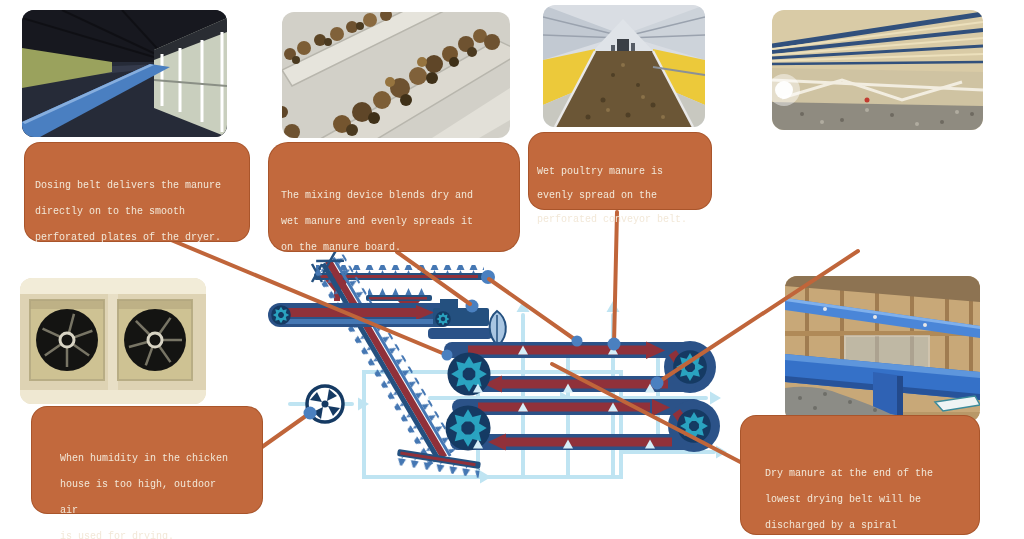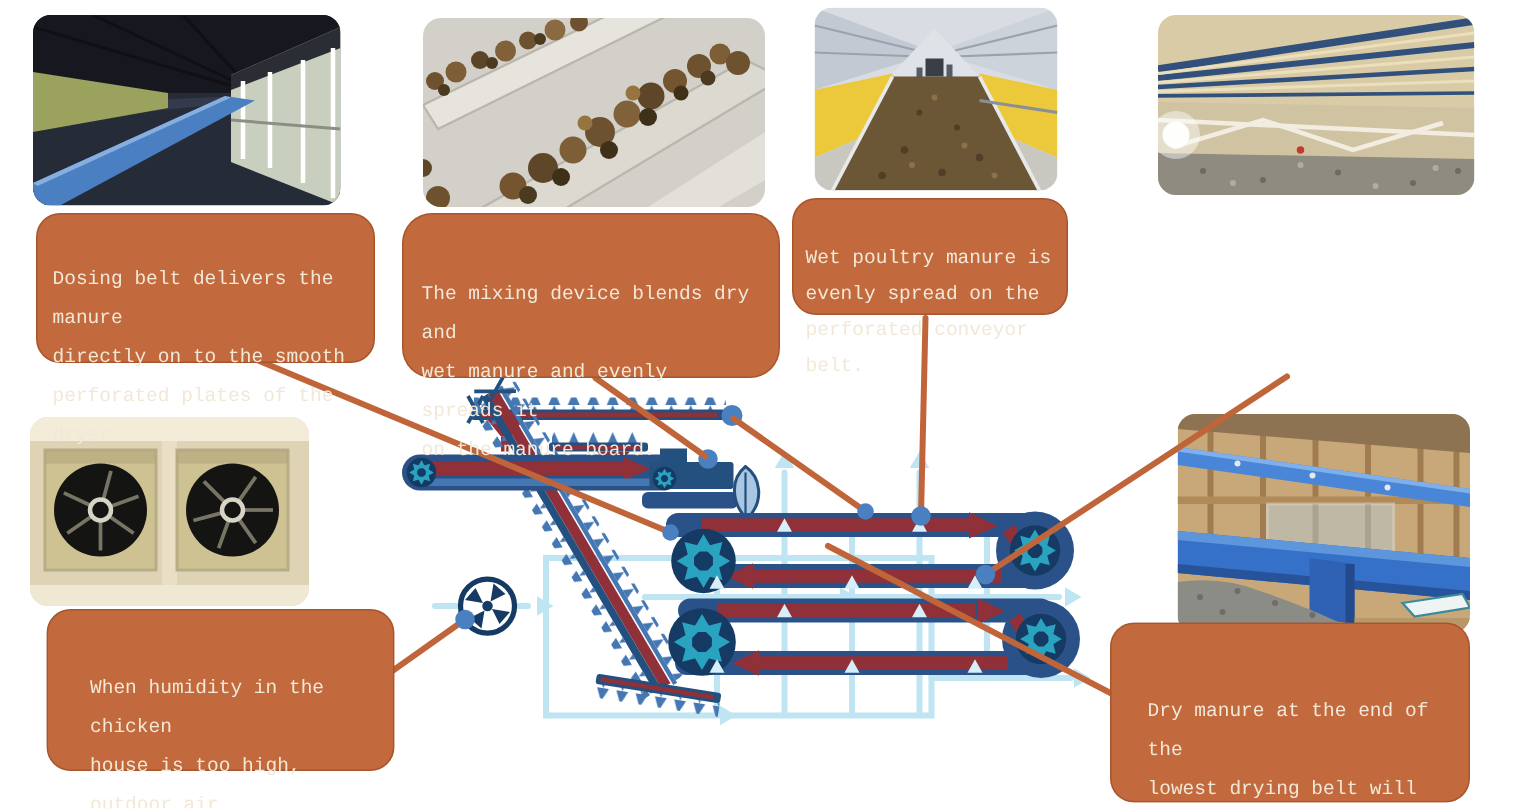--- a/index.html
+++ b/index.html
@@ -1,21 +1,21 @@
 <!DOCTYPE html>
 <html style="--callout: #c2693d; --callout-text: #f2e8d8; --connector: #c0653a; --navy: #24507f; --belt: #2b5288; --wheel: #153a63; --steel: #4577b3; --red: #90313a; --air: #bfe4f2; --air-soft: #d6eef8; --teal: #2aa3c0; --dot: #4a80c0;"><head>
 <meta charset="utf-8">
 <style>
   html,body{margin:0;padding:0;background:#fff;}
   .stage{position:relative;width:1024px;height:539px;background:#ffffff;overflow:hidden;
          font-family:"Liberation Mono","DejaVu Sans Mono",monospace;}
   .photo{position:absolute;border-radius:12px;overflow:hidden;}
   .photo svg{display:block;width:100%;height:100%;}
   .callout{position:absolute;background:var(--callout);border:1px solid rgba(150,70,30,.55);
-           border-radius:16px;color:var(--callout-text);font-size:13px;line-height:26px;
+           border-radius:16px;color:var(--callout-text);font-size:10px;line-height:26px;
            white-space:pre-line;box-sizing:border-box;padding:6px 10px;font-family:Liberation Mono, monospace;}
   .diagram{position:absolute;left:0;top:0;pointer-events:none;}
   
   .fN{fill:var(--navy);} .fB{fill:var(--belt);} .fW{fill:var(--wheel);}
   .fS{fill:var(--steel);} .fR{fill:var(--red);} .fA{fill:var(--air);}
   .fA3{fill:var(--air-soft);} .fT{fill:var(--teal);} .fD{fill:var(--dot);}
   .sA{stroke:var(--air);stroke-width:4;fill:none;stroke-linecap:round;}
   .sC{stroke:var(--connector);stroke-width:4;fill:none;stroke-linecap:round;}
   .sN2{stroke:var(--wheel);stroke-width:3.5;}
   .leaf{fill:#a9c6e2;stroke:var(--navy);stroke-width:2;}

